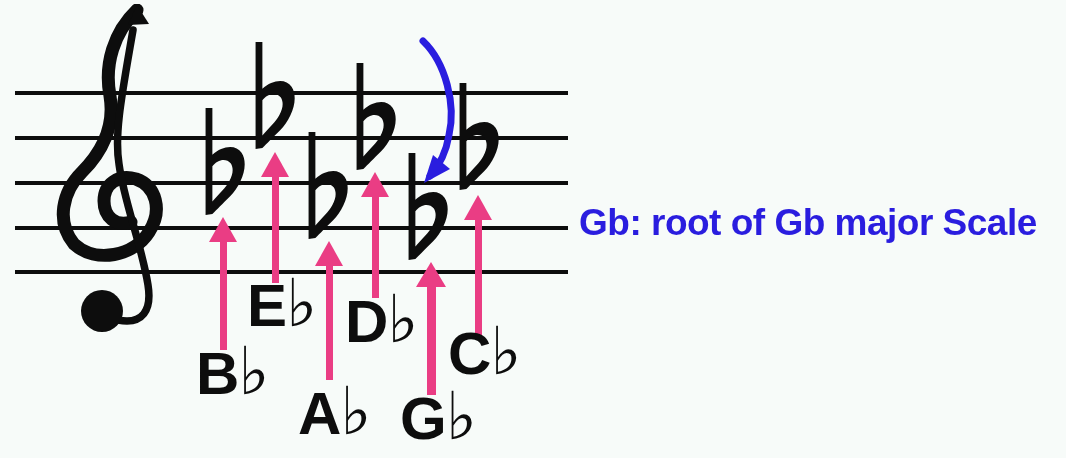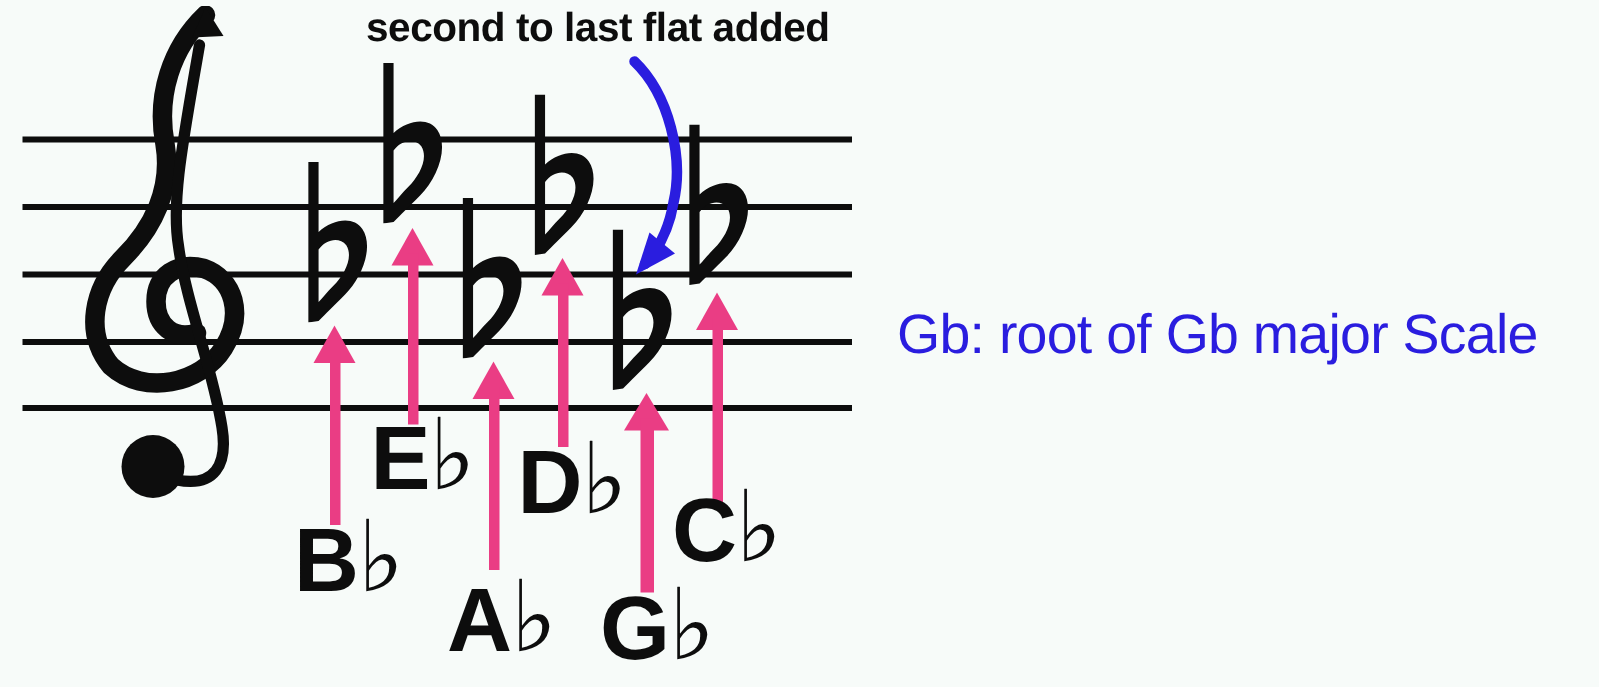--- a/index.html
+++ b/index.html
@@ -43,22 +43,22 @@
     white-space:nowrap;
     letter-spacing:-1px;
   }
   .note-label .acc{font-size:1.1em;line-height:0;}
   .annotation-text{
     position:absolute;left:244px;top:3px;z-index:5;
     font-size:27px;font-weight:bold;letter-spacing:-0.3px;
     color:var(--ink,#0d0d0d);white-space:nowrap;
   }
   .caption-text{
-    position:absolute;left:598px;top:202px;z-index:5;
-    font-size:37px;font-weight:normal;letter-spacing:-0.5px;
+    position:absolute;left:579px;top:202px;z-index:5;
+    font-size:37px;font-weight:bold;letter-spacing:-0.5px;
     color:var(--annotation-blue,#2a1ddf);white-space:nowrap;
   }
   .blue-arrow{position:absolute;left:402px;top:35px;z-index:6;color:var(--annotation-blue,#2a1ddf);overflow:visible;}
 </style>
 </head>
 <body>
 
 <div class="canvas">
 
   <div class="staff-line" style="top:91px"></div>
@@ -135,21 +135,20 @@
       <div class="shaft"></div>
     </div>
 
   <div class="note-label" style="left:196px;top:344px"><span>B</span><span class="acc">♭</span></div>
   <div class="note-label" style="left:247px;top:276px"><span>E</span><span class="acc">♭</span></div>
   <div class="note-label" style="left:298px;top:384px"><span>A</span><span class="acc">♭</span></div>
   <div class="note-label" style="left:345px;top:292px"><span>D</span><span class="acc">♭</span></div>
   <div class="note-label" style="left:400px;top:389px"><span>G</span><span class="acc">♭</span></div>
   <div class="note-label" style="left:448px;top:324px"><span>C</span><span class="acc">♭</span></div>
 
-  <div class="annotation-text">second to last flat added</div>
 
   <svg class="blue-arrow" width="60" height="150" viewBox="0 0 60 150">
     <path d="M21,6 C44,28 54,70 47,100 C44,118 37,131 28,141" fill="none" stroke="currentColor" stroke-width="7" stroke-linecap="round"></path>
     <polygon points="22,148 48,134 31,120" fill="currentColor"></polygon>
   </svg>
 
   <div class="caption-text">Gb: root of Gb major Scale</div>
 
 </div>
 

